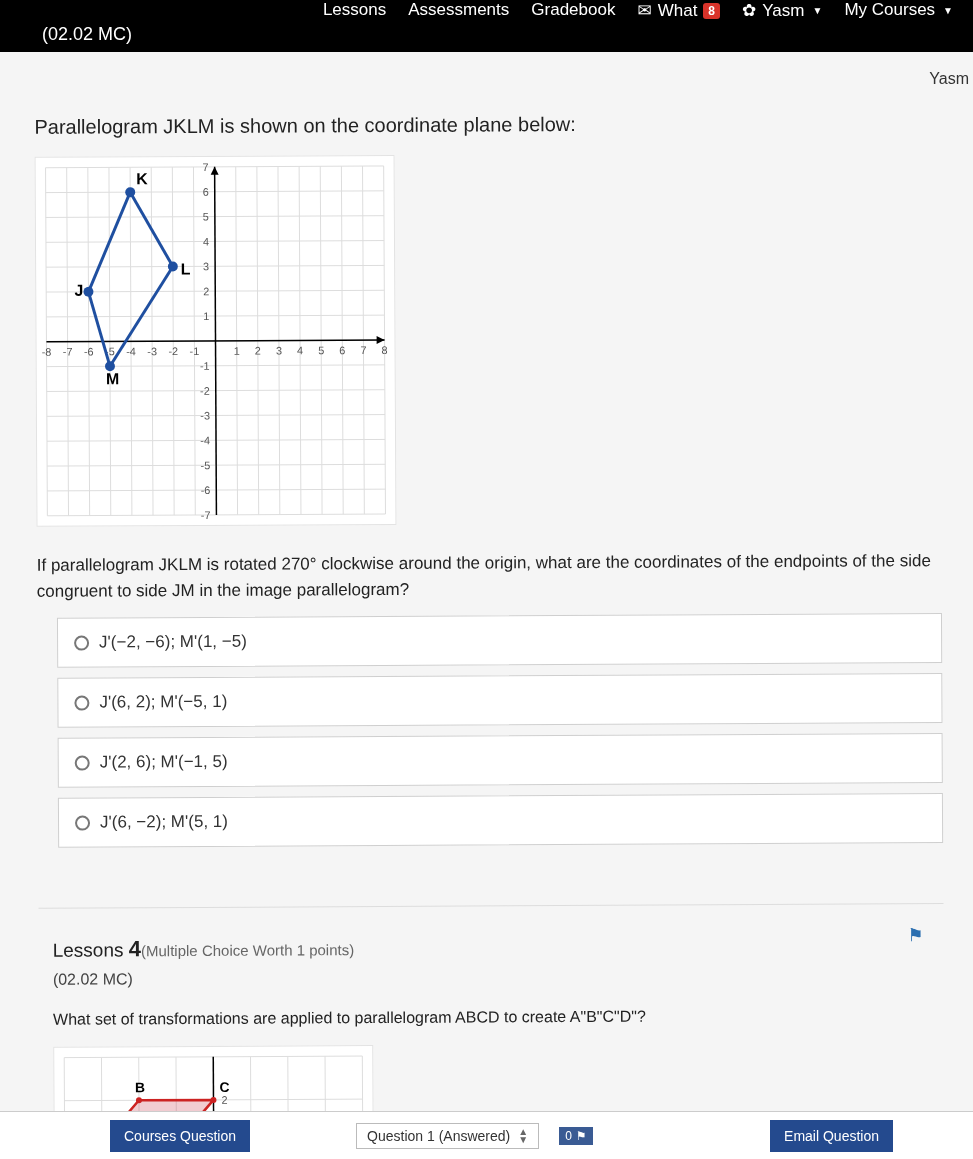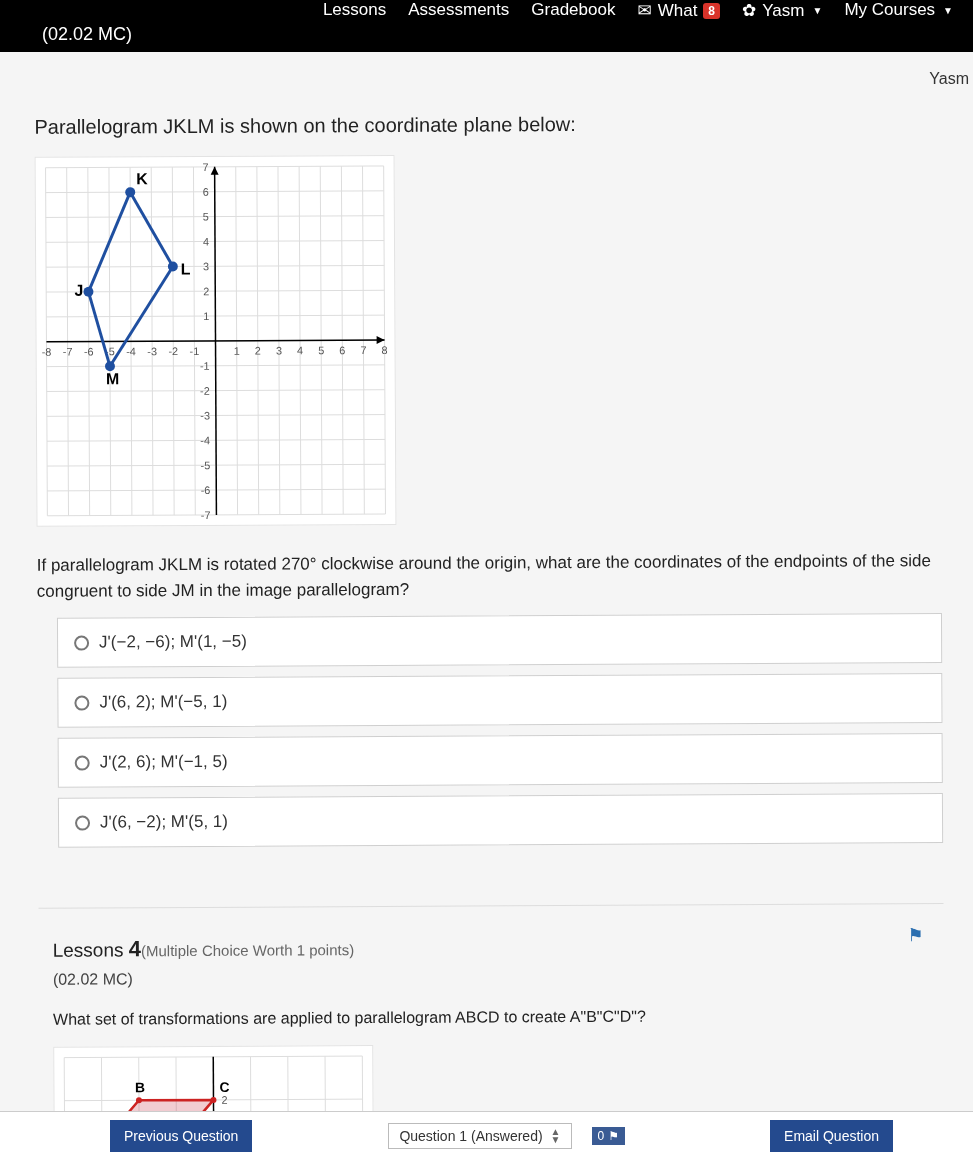--- a/index.html
+++ b/index.html
@@ -110,21 +110,21 @@
     padding: 8px 14px;
     font-size: 14px;
     cursor:pointer;
   }
   .qselect {
     border:1px solid #bbb;
     padding:4px 10px;
     font-size:14px;
     display:flex; align-items:flex-start; gap:8px;
     background:#fff;
-    margin-left: 116px;
+    margin-left: 86px;
   }
   .stepper { font-size:10px; color:#666; line-height:8px;}
   .flagcount {
     background:#3a5b94; color:#fff;
     font-size:12px; padding:2px 6px;
     display:flex; align-items:center; gap:4px;
   }
   .footer .spacer2 { flex:1; }
 </style>
 </head>
@@ -302,21 +302,21 @@
           <text x="166" y="45.33333333333334" font-size="14" font-weight="bold" fill="#000">C</text>
           <circle cx="122.5" cy="96.66666666666667" r="3" fill="#c22"></circle>
           <text x="128.5" y="110.66666666666667" font-size="14" font-weight="bold" fill="#000">D</text>
         </svg>
     </div>
   </div>
 
 </div>
 
 <div class="footer">
-  <button class="btn"><span>Previous Question</span></button>
+  <button class="btn"><span>Courses Question</span></button>
   <div class="qselect">
     <span>Question 1 (Answered)</span>
     <span class="stepper">▲<br>▼</span>
   </div>
   <div class="flagcount">
     <span>0</span>
     <span>⚑</span>
   </div>
   <div class="spacer2"></div>
   <button class="btn"><span>Email Question</span></button>

